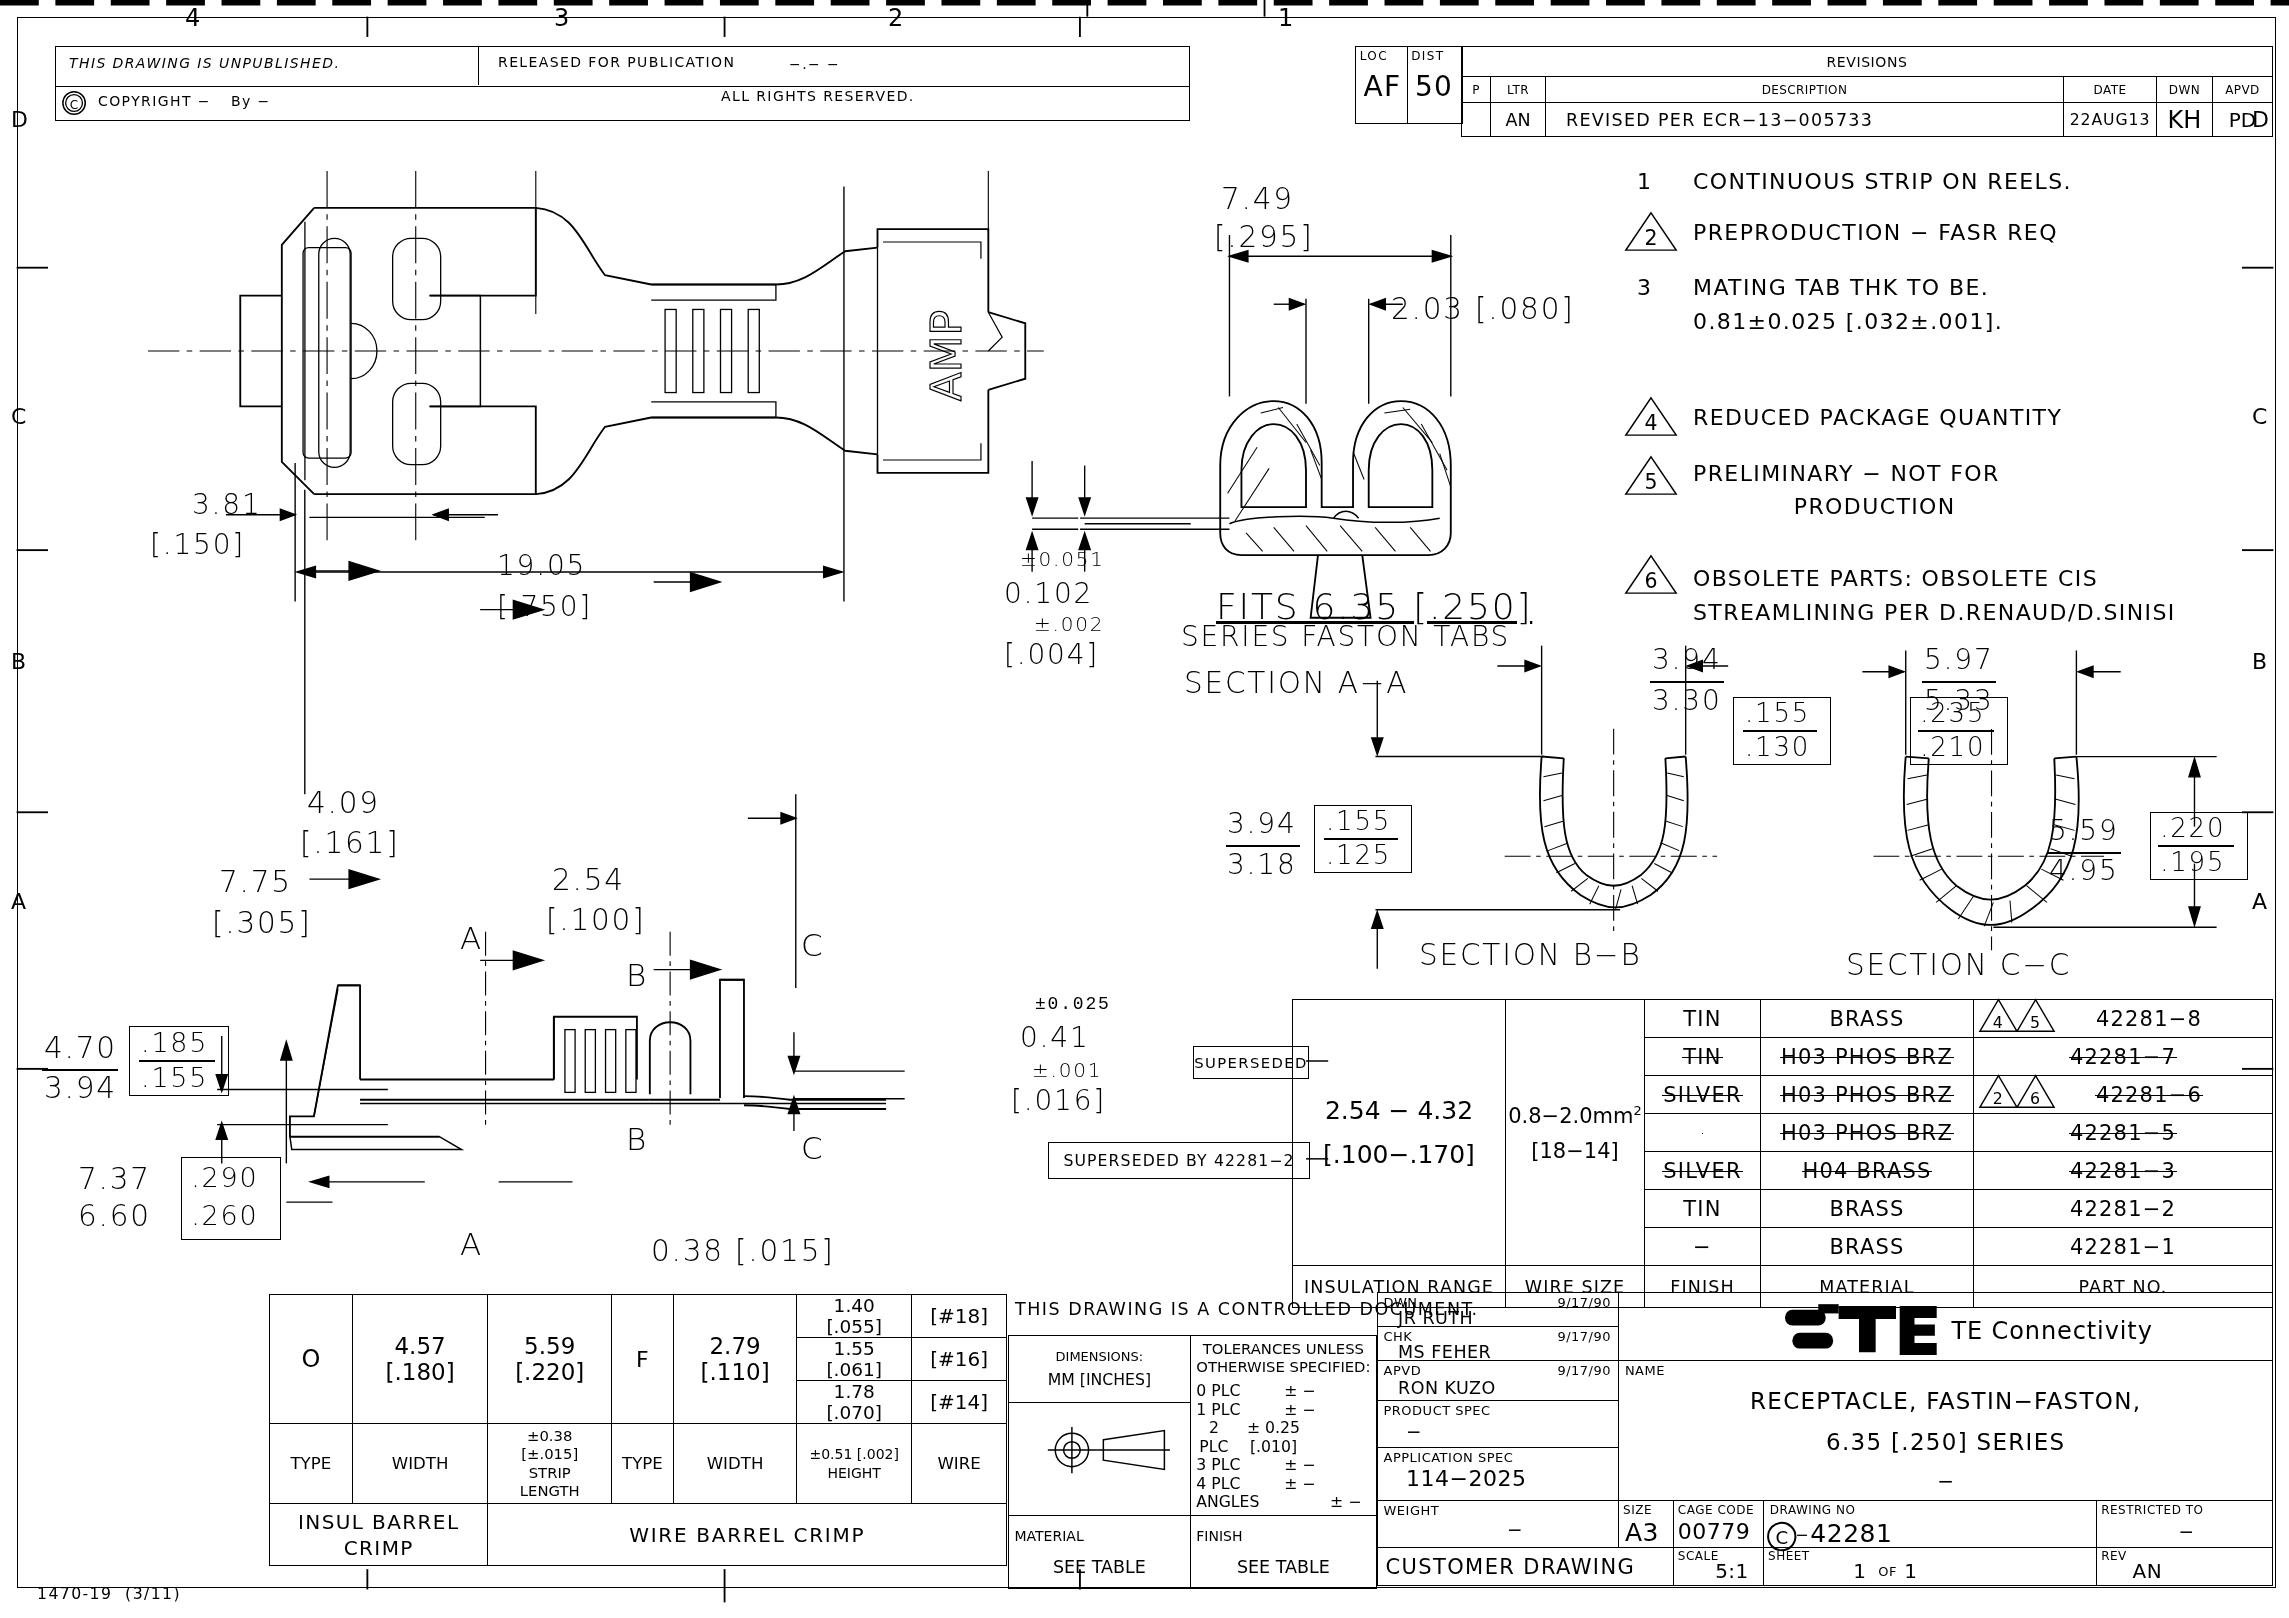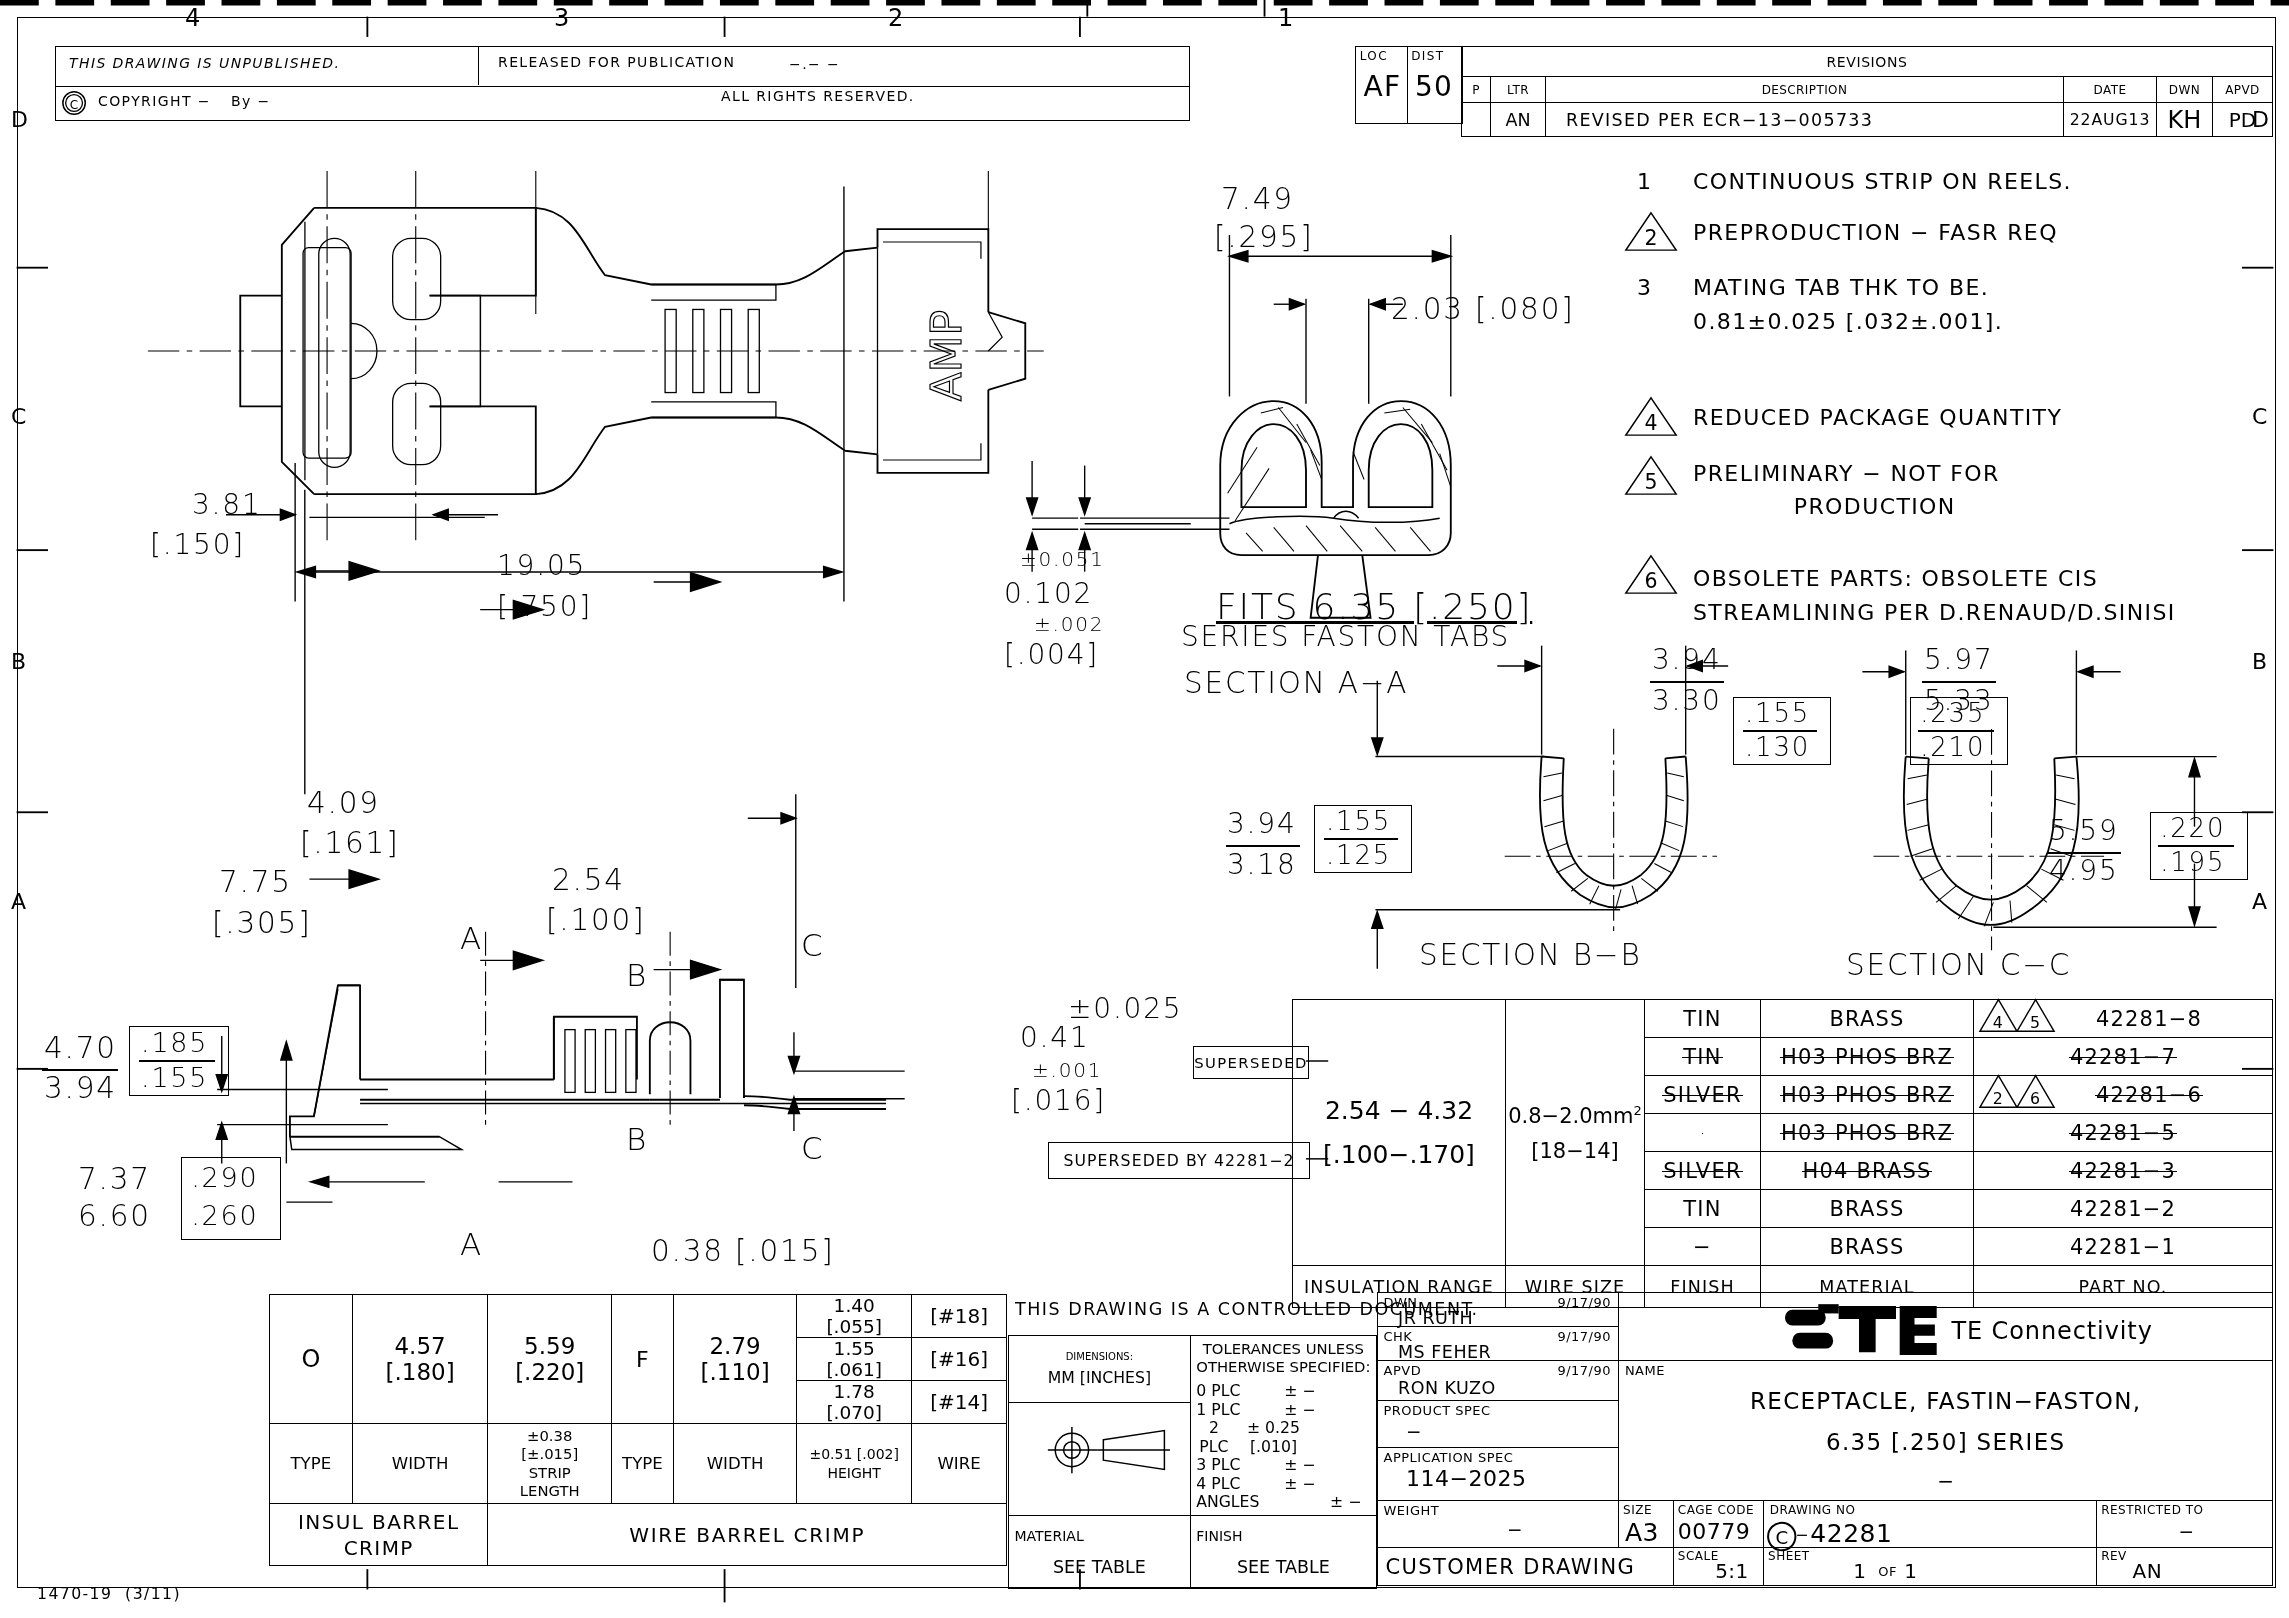--- a/index.html
+++ b/index.html
@@ -567,21 +567,21 @@
   <div class="t dim" style="left:11px;top:37px;font-size:27px;">.155</div>
 </div>
 
 <div class="t dim" style="left:78px;top:1165px;font-size:29.5px;">7.37</div>
 <div class="t dim" style="left:78px;top:1202px;font-size:29.5px;">6.60</div>
 <div class="abs" style="left:181px;top:1157px;width:98px;height:81px;border:1.4px solid #000;">
   <div class="t dim" style="left:9.2px;top:5.5px;font-size:27px;">.290</div>
   <div class="t dim" style="left:9.2px;top:44px;font-size:27px;">.260</div>
 </div>
 
-<div class="t dim" style="left:1068px;top:995px;font-size:28px;">±0.025</div>
+<div class="t dim" style="left:1035px;top:995px;font-size:18px;font-family:Liberation Mono, monospace;">±0.025</div>
 <div class="t dim" style="left:1020px;top:1024px;font-size:28px;">0.41</div>
 <div class="t dim" style="left:1032px;top:1060px;font-size:20px;">±.001</div>
 <div class="t dim" style="left:1011px;top:1087px;font-size:28px;">[.016]</div>
 <div class="t dim" style="left:651px;top:1237px;font-size:29.5px;">0.38 [.015]</div>
 
 <div class="abs" style="left:1193px;top:1046px;width:114px;height:31px;border:1.4px solid #000;display:flex;align-items:center;justify-content:center;">
   <span class="cad" style="font-size:14.8px;">SUPERSEDED</span>
 </div>
 <div class="abs" style="left:1048px;top:1142px;width:260px;height:35px;border:1.4px solid #000;display:flex;align-items:center;justify-content:center;">
   <span class="cad" style="font-size:15.7px;letter-spacing:1.1px;">SUPERSEDED BY 42281−2</span>
@@ -730,21 +730,21 @@
     </table>
 </div>
 
 <div class="t cad" style="left:1015px;top:1301px;font-size:17.5px;letter-spacing:1.5px;">THIS DRAWING IS A CONTROLLED DOCUMENT.</div>
 
 <div class="abs" style="left:1008px;top:1335px;width:369px;">
   <table style="width:369px;">
     <tbody>
         <tr>
       <td style="width:185px;height:46px;padding:3.7px;">
-        <div style="font-size:10px;">DIMENSIONS:</div>
+        <div style="font-size:13px;">DIMENSIONS:</div>
         <div style="font-size:15.7px;margin-top:5.5px;">MM [INCHES]</div>
       </td>
       <td rowspan="2" style="vertical-align:top;padding:3.7px 5.5px;">
         <div style="font-size:14.8px;line-height:1.25;white-space:pre;text-align:center;">TOLERANCES UNLESS
 OTHERWISE SPECIFIED:</div>
         <div style="margin-top:5.5px;" id="tol-rows">
               <div style="display: flex; justify-content: space-between; font-size: 15.7px; line-height: 1.18;">
                 <span>0 PLC</span>
                 <span style="margin-right: 55px;">± −</span>
               </div>

